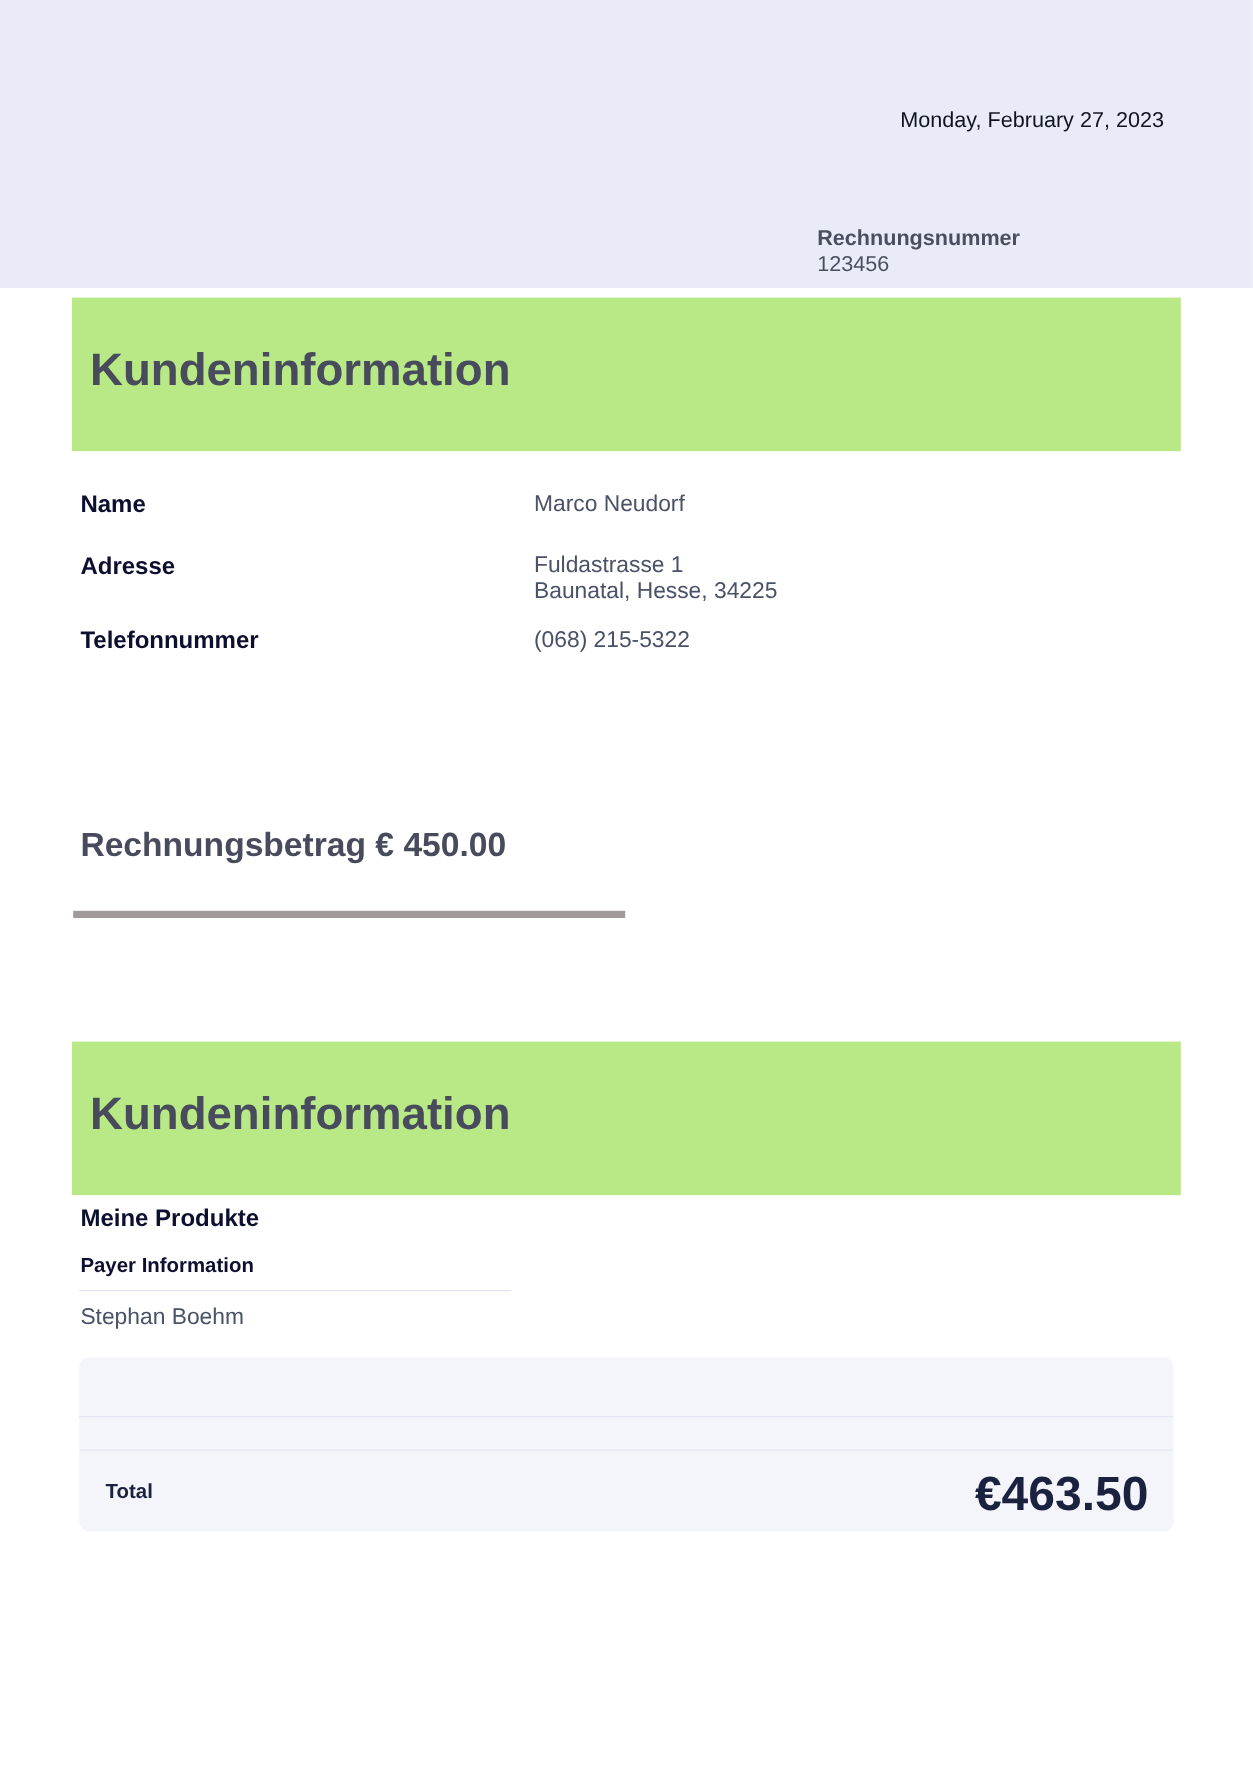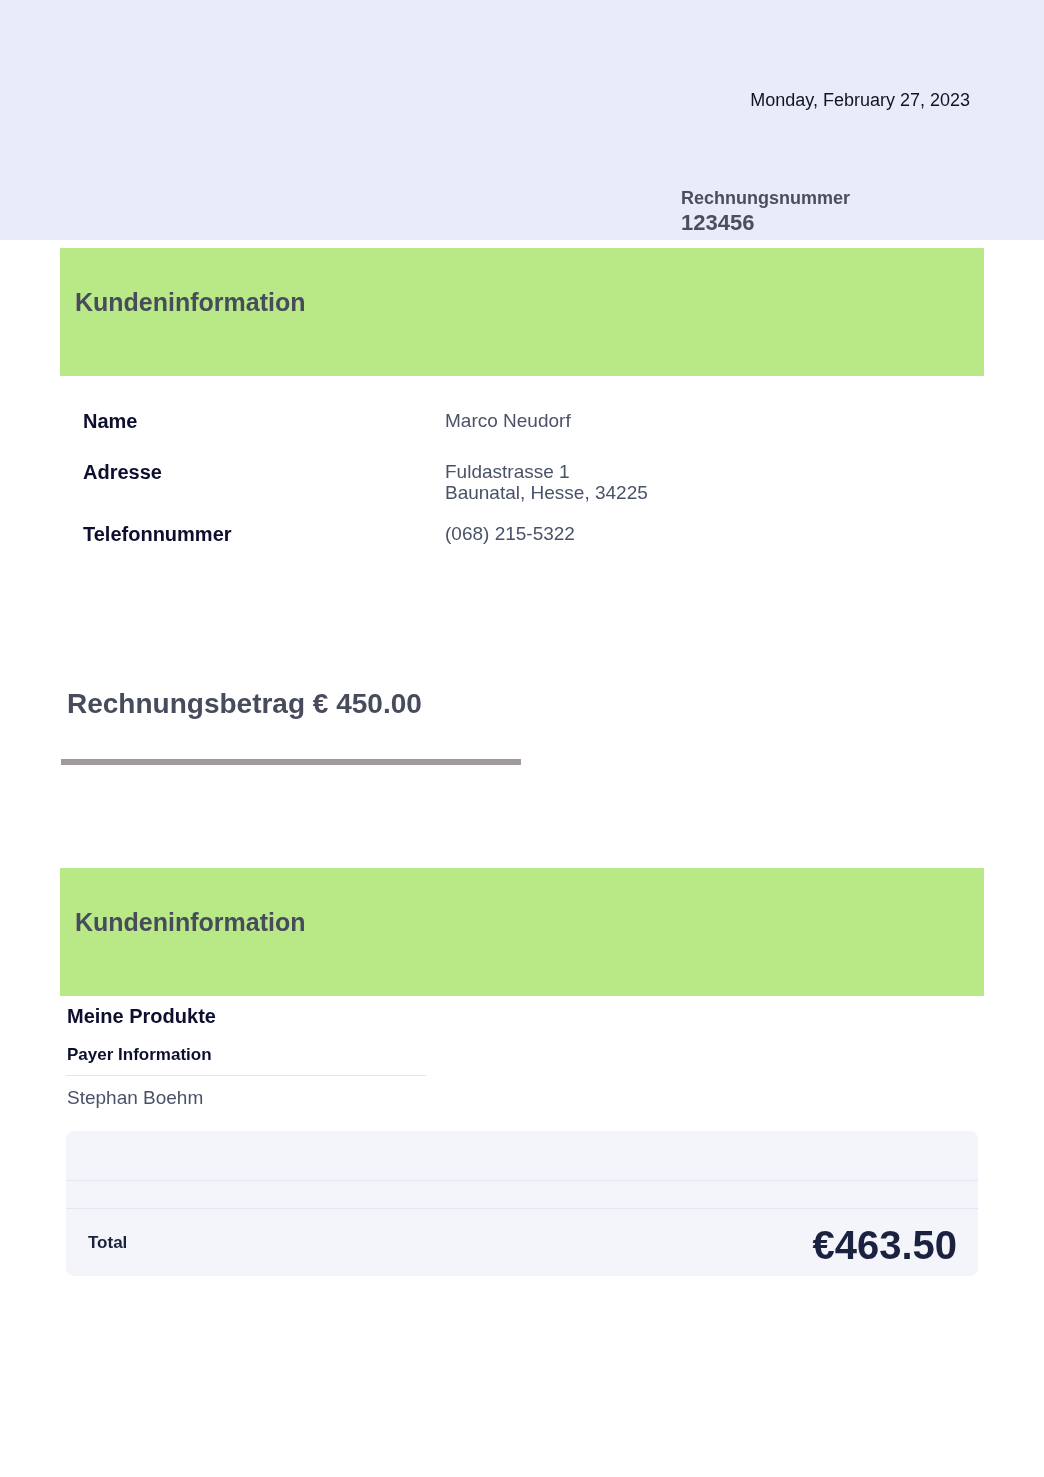--- a/index.html
+++ b/index.html
@@ -15,31 +15,31 @@
       position: absolute; right: 74px; top: 90px; font-size: 18px; color: #111322;
     }
     .title {
       position: absolute; left: 75px; top: 130px; font-size: 30px; font-weight: bold; color: #0c0f2e;
       margin: 0;
     }
     .invno-label {
       position: absolute; left: 681px; top: 188px; font-size: 18px; font-weight: bold; color: #4a4e5e;
     }
     .invno-value {
-      position: absolute; left: 681px; top: 210px; font-size: 22px; color: #4a4e5e; font-weight: bold;
+      position: absolute; left: 681px; top: 210px; font-size: 18px; color: #4a4e5e;
     }
     .banner {
       position: absolute; left: 60px; width: 924px; height: 128px; background: #b9e987;
     }
     .banner h2 {
       position: absolute; left: 15px; top: 40px; margin: 0;
-      font-size: 25px; font-weight: bold; color: #474b5b;
+      font-size: 38px; font-weight: bold; color: #474b5b;
     }
     .info-row { position: absolute; left: 67px; width: 900px; }
-    .info-label { position: absolute; left: 16px; font-size: 20px; font-weight: bold; color: #0c0f2e; }
+    .info-label { position: absolute; left: 0; font-size: 20px; font-weight: bold; color: #0c0f2e; }
     .info-value { position: absolute; left: 378px; font-size: 19px; color: #4a5268; line-height: 21px; }
     .amount {
       position: absolute; left: 67px; top: 688px; font-size: 28px; font-weight: bold; color: #474b5b;
     }
     .amount-bar {
       position: absolute; left: 61px; top: 759px; width: 460px; height: 6px; background: #a09a9a;
     }
     .products-h {
       position: absolute; left: 67px; top: 1005px; font-size: 20px; font-weight: bold; color: #0c0f2e;
     }

